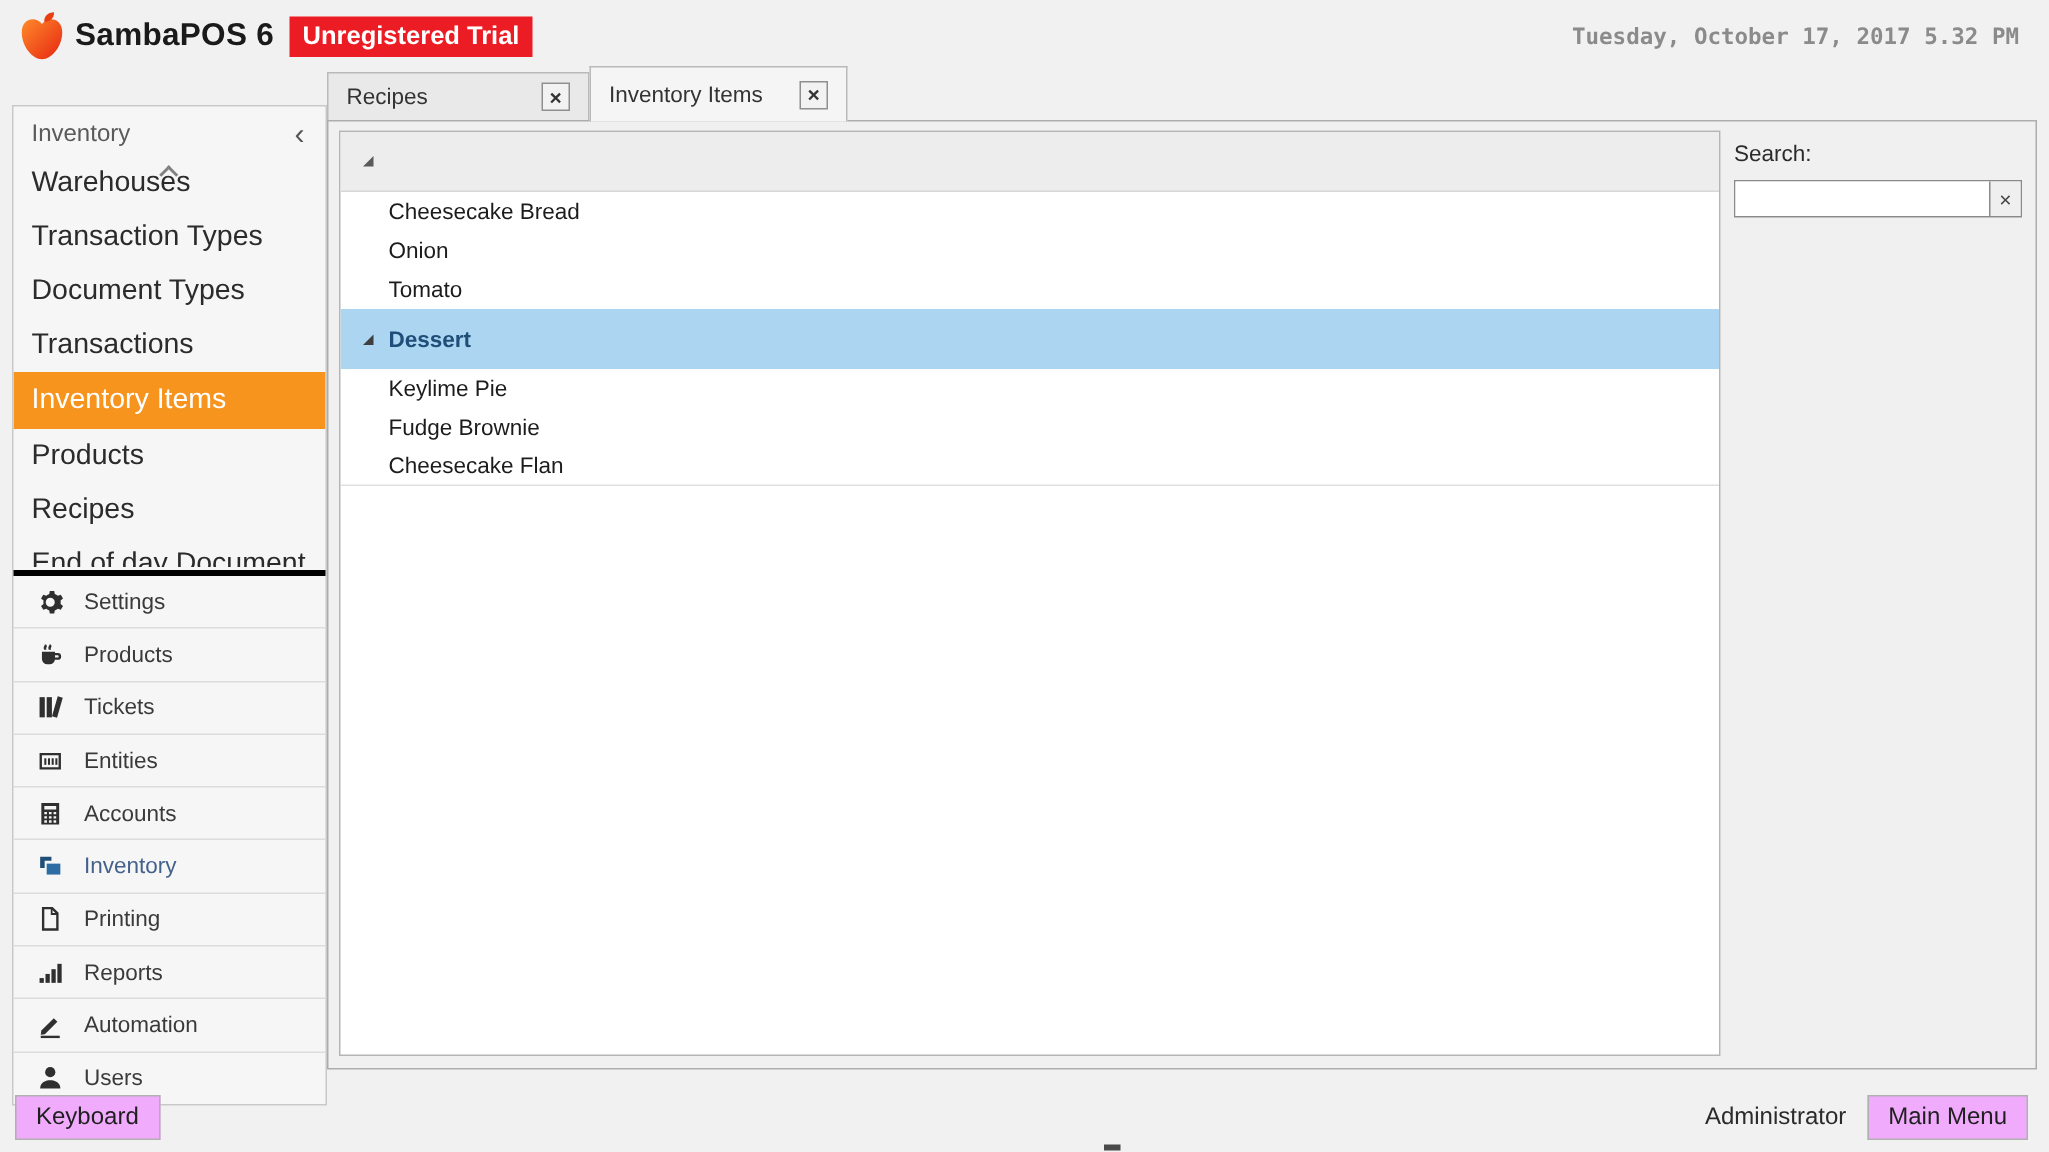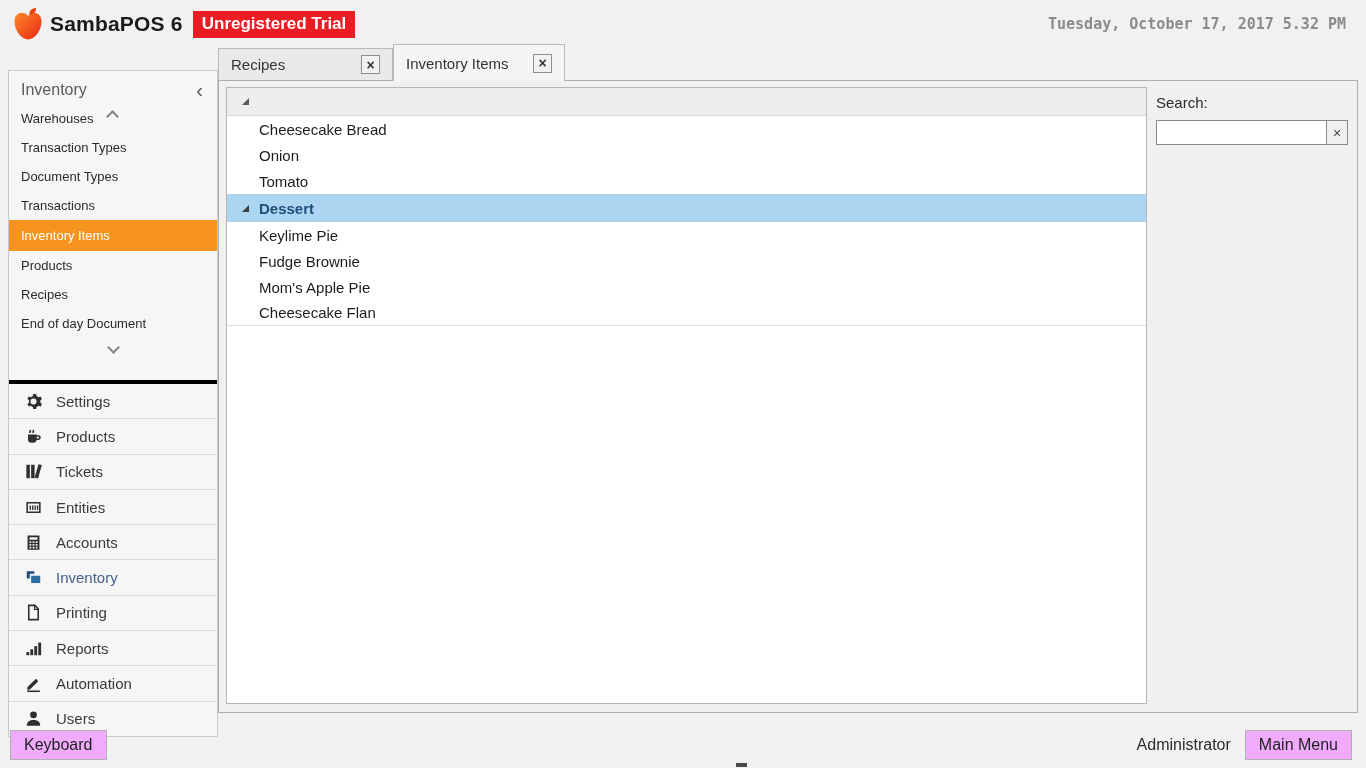--- a/index.html
+++ b/index.html
@@ -21,21 +21,21 @@
              background:#f6f6f6; border:1px solid #c9c9c9; display:flex; flex-direction:column;margin-top:22px; }
   .sb-header { height:38px; flex:0 0 38px; display:flex; align-items:center;
                padding:0 10px 0 12px; color:#5a5a5a; font-size:16px; }
   .sb-collapse { margin-left:auto; color:#555; font-size:20px; line-height:14px; cursor:default;
                  padding:0 4px; }
   .sb-nav { position:relative; height:269px; flex:0 0 269px; overflow:hidden; padding-top:4px; }
   .chev { width:9px; height:9px; border-left:2px solid #828282; border-top:2px solid #828282;
           display:block; }
   .chev.up { position:absolute; top:3px; left:50%; margin-left:-5px; transform:rotate(45deg); }
   .chev.down { margin:5px auto 0 auto; transform:rotate(225deg); }
-  .nav-item { padding:7px 12px; font-size:13px; color:#2b2b2b; cursor:default; white-space:nowrap; }
+  .nav-item { padding:7px 12px; font-size:19px; color:#2b2b2b; cursor:default; white-space:nowrap; }
   .nav-item.first { margin-top:-9px; }
   .nav-item.selected { background:#F7941D; color:#fff; padding:8px 12px; }
   .sb-modules { flex:1; display:flex; flex-direction:column; border-top:4px solid #000000; margin-top:2px; }
   .mod-item { flex:1; display:flex; align-items:center; padding-left:14px; gap:13px;
               color:#3a3a3a; font-size:15px; border-top:1px solid #dcdcdc; cursor:default; }
   .mod-item:first-child { border-top:none; }
   .mod-item .icobox { width:20px; height:20px; display:flex; align-items:center; justify-content:center;
                       color:#2f2f2f; }
   .mod-item.selected { color:#44618C; }
   .mi { width:19px; height:19px; display:block; }
@@ -50,21 +50,21 @@
   .tab.active { background:#f5f5f5; height:37px; width:172px; border-bottom:none; }
   .tab-close { width:19px; height:19px; border:1px solid #8f8f8f; background:#f2f2f2;
                display:flex; align-items:center; justify-content:center; font-size:14px;
                font-weight:bold; color:#333; line-height:1; cursor:default; }
 
   
   .panel { position:absolute; left:218px; top:80px; width:1140px; height:633px;
            background:#f0f0f0; border:1px solid #adadad; }
   .list { position:absolute; left:7px; top:6px; width:921px; height:617px;
           background:#fff; border:1px solid #b5b5b5; overflow:hidden; }
-  .grp-header { height:28px; display:flex; align-items:center; padding-left:15px;
+  .grp-header { height:40px; display:flex; align-items:center; padding-left:15px;
                 background:#ededed; border-bottom:1px solid #d8d8d8; cursor:default; }
   .grp-header .exp { width:0; height:0; border-left:7px solid transparent;
                      border-bottom:7px solid #5a5a5a; margin-right:10px; }
   .grp-header.selected { background:#ABD5F0; border-bottom:none; }
   .grp-header.selected .gname { color:#1F4E79; font-weight:bold; }
   .grp-header.selected .exp { border-bottom-color:#3f3f3f; }
   .gname { font-size:15px; color:#1c1c1c; }
   .row { height:26px; display:flex; align-items:center; padding-left:32px; font-size:15px;
          color:#1c1c1c; cursor:default; }
   .grp:last-child .row:last-child { border-bottom:1px solid #e0e0e0; }
@@ -261,21 +261,20 @@
         <div class="row">Onion</div>
         <div class="row">Tomato</div>
       </div>
       <div class="grp">
         <div class="grp-header selected">
           <span class="exp"></span>
           <span class="gname">Dessert</span>
         </div>
         <div class="row">Keylime Pie</div>
         <div class="row">Fudge Brownie</div>
-        <div class="row">Mom's Apple Pie</div>
         <div class="row">Cheesecake Flan</div>
       </div>
     </div>
 
   <div class="actions">
     <div class="search-label">Search:</div>
     <div class="searchbox">
       <input value="" style="">
       <span class="clear">×</span>
     </div>

